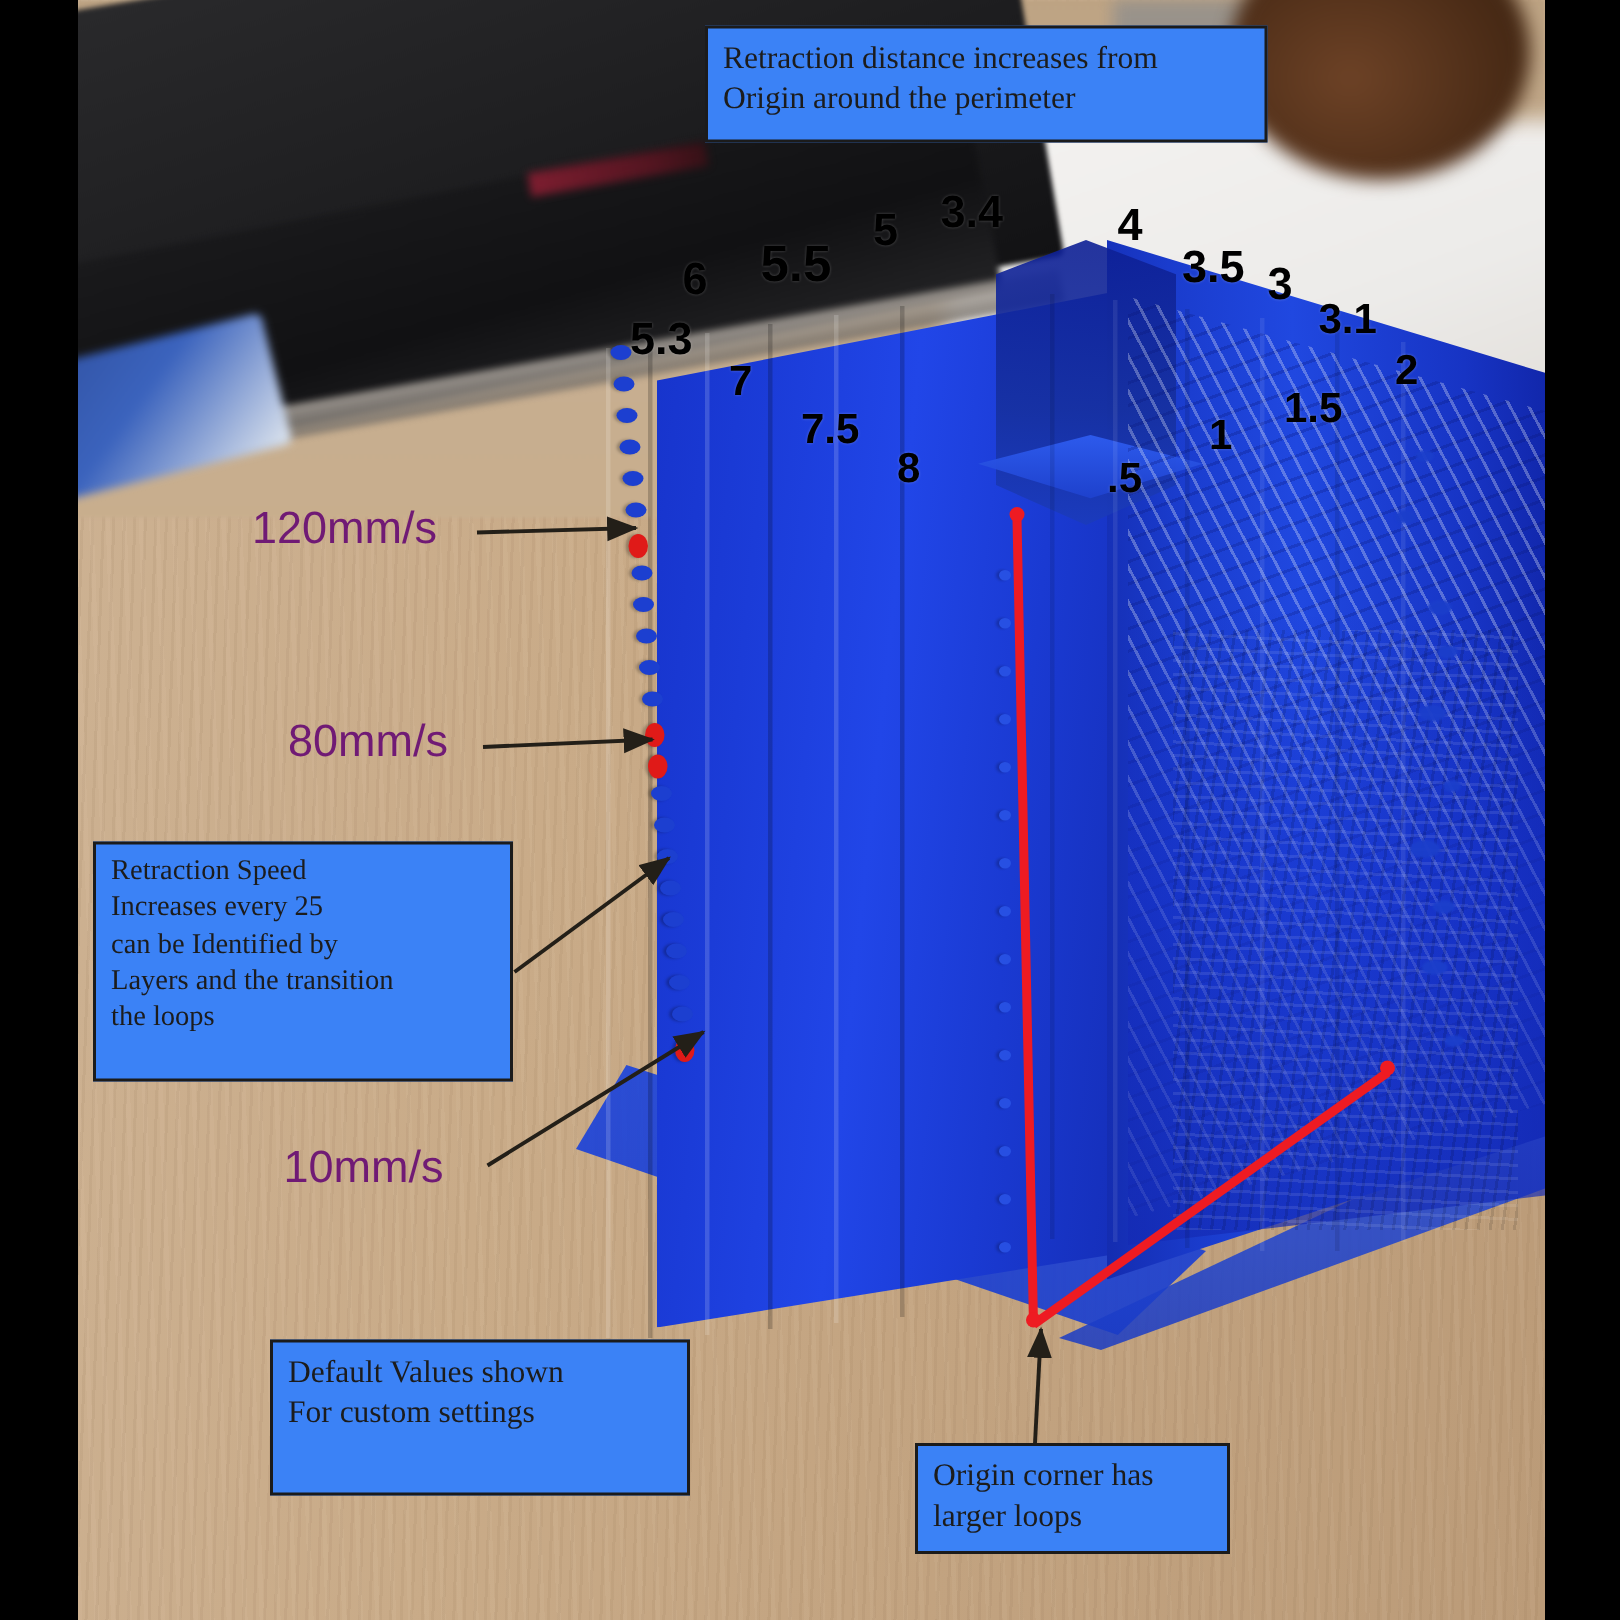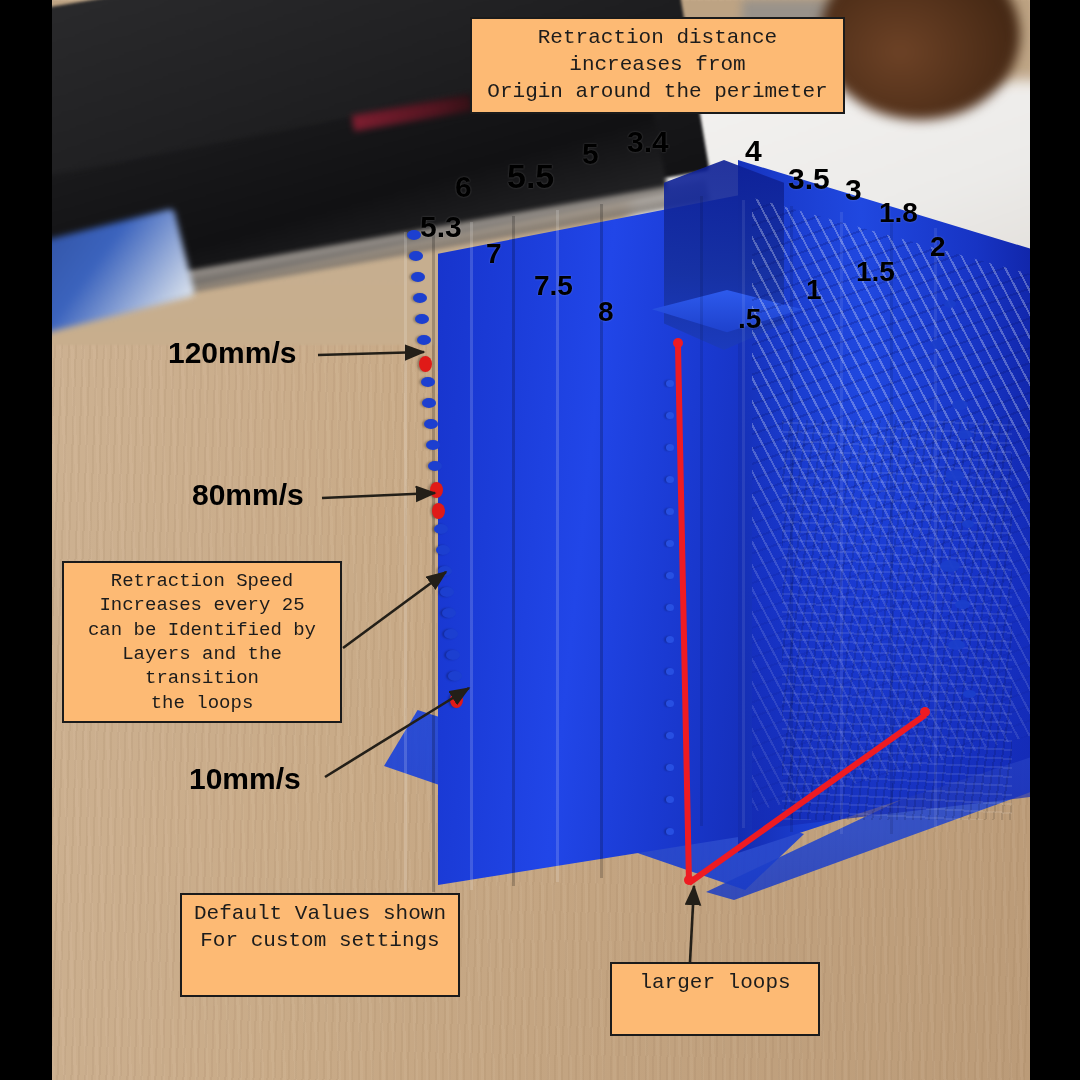--- a/index.html
+++ b/index.html
@@ -189,39 +189,37 @@
     font-weight:bold;
     font-family:"Liberation Sans",sans-serif;
     line-height:1;
     white-space:nowrap;
     text-shadow:0 0 2px rgba(255,255,255,.25);
   }
 
   
   .callout{
     position:absolute;
-    background:#fdba74;
+    background:#3b82f6;
     border:2px solid #1b1b1b;
     color:#1c1c1c;
-    text-align:center;
-    font-family:Liberation Mono, monospace;
+    font-family:Liberation Serif, serif;
     line-height:1.28;
     box-sizing:border-box;
     padding:6px 10px;
   }
   .callout .ln{display:block;}
 
   
   .speed{
     position:absolute;
-    color:#000000;
+    color:#701a75;
     font-family:"Liberation Sans",sans-serif;
     font-size:30px;
     white-space:nowrap;
-    font-weight:bold;
   }
 
   
   #arrows{ position:absolute; left:0; top:0; width:978px; height:1080px; pointer-events:none;}
 </style>
 </head>
 <body>
 
 <div id="stage">
 
@@ -344,21 +342,21 @@
 
     <div id="numbers">
         <div class="num" style="left: 368px; top: 212px; font-size: 30px;">5.3</div>
         <div class="num" style="left: 403px; top: 172px; font-size: 30px;">6</div>
         <div class="num" style="left: 455px; top: 159px; font-size: 34px;">5.5</div>
         <div class="num" style="left: 530px; top: 139px; font-size: 30px;">5</div>
         <div class="num" style="left: 575px; top: 127px; font-size: 30px;">3.4</div>
         <div class="num" style="left: 693px; top: 136px; font-size: 30px;">4</div>
         <div class="num" style="left: 736px; top: 164px; font-size: 30px;">3.5</div>
         <div class="num" style="left: 793px; top: 175px; font-size: 30px;">3</div>
-        <div class="num" style="left: 827px; top: 199px; font-size: 28px;">1.8</div>
+        <div class="num" style="left: 827px; top: 199px; font-size: 28px;">3.1</div>
         <div class="num" style="left: 878px; top: 233px; font-size: 28px;">2</div>
         <div class="num" style="left: 804px; top: 258px; font-size: 28px;">1.5</div>
         <div class="num" style="left: 754px; top: 276px; font-size: 28px;">1</div>
         <div class="num" style="left: 686px; top: 305px; font-size: 28px;">.5</div>
         <div class="num" style="left: 546px; top: 298px; font-size: 28px;">8</div>
         <div class="num" style="left: 482px; top: 272px; font-size: 28px;">7.5</div>
         <div class="num" style="left: 434px; top: 240px; font-size: 28px;">7</div>
       </div>
 
     <div id="speeds">
@@ -377,18 +375,19 @@
           <span class="ln">Increases every 25</span>
           <span class="ln">can be Identified by</span>
           <span class="ln">Layers and the transition</span>
           <span class="ln">the loops</span>
         </div>
         <div class="callout" style="left: 128px; top: 893px; width: 280px; min-height: 104px; font-size: 21px;">
           <span class="ln">Default Values shown</span>
           <span class="ln">For custom settings</span>
         </div>
         <div class="callout" style="left: 558px; top: 962px; width: 210px; min-height: 74px; font-size: 21px;">
+          <span class="ln">Origin corner has</span>
           <span class="ln">larger loops</span>
         </div>
       </div>
 
   </div>
 </div>
 
 </body></html>

